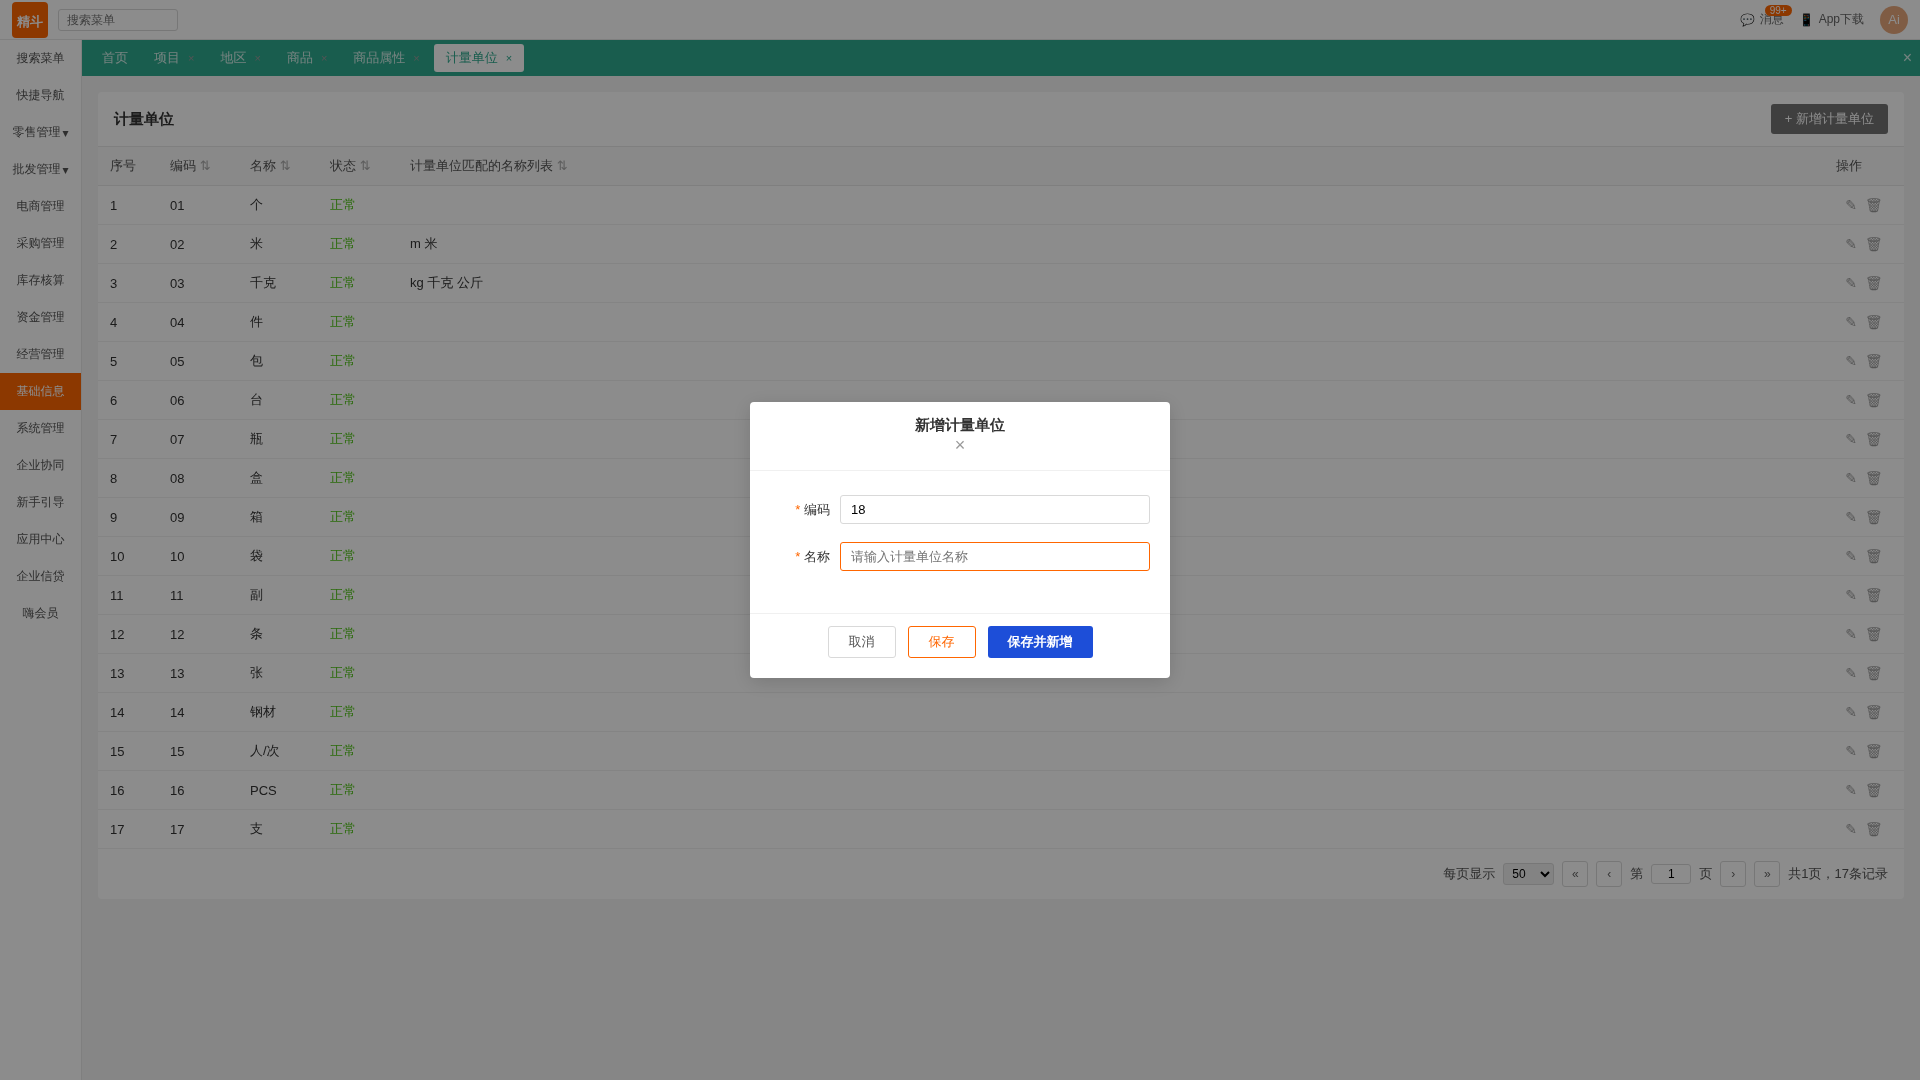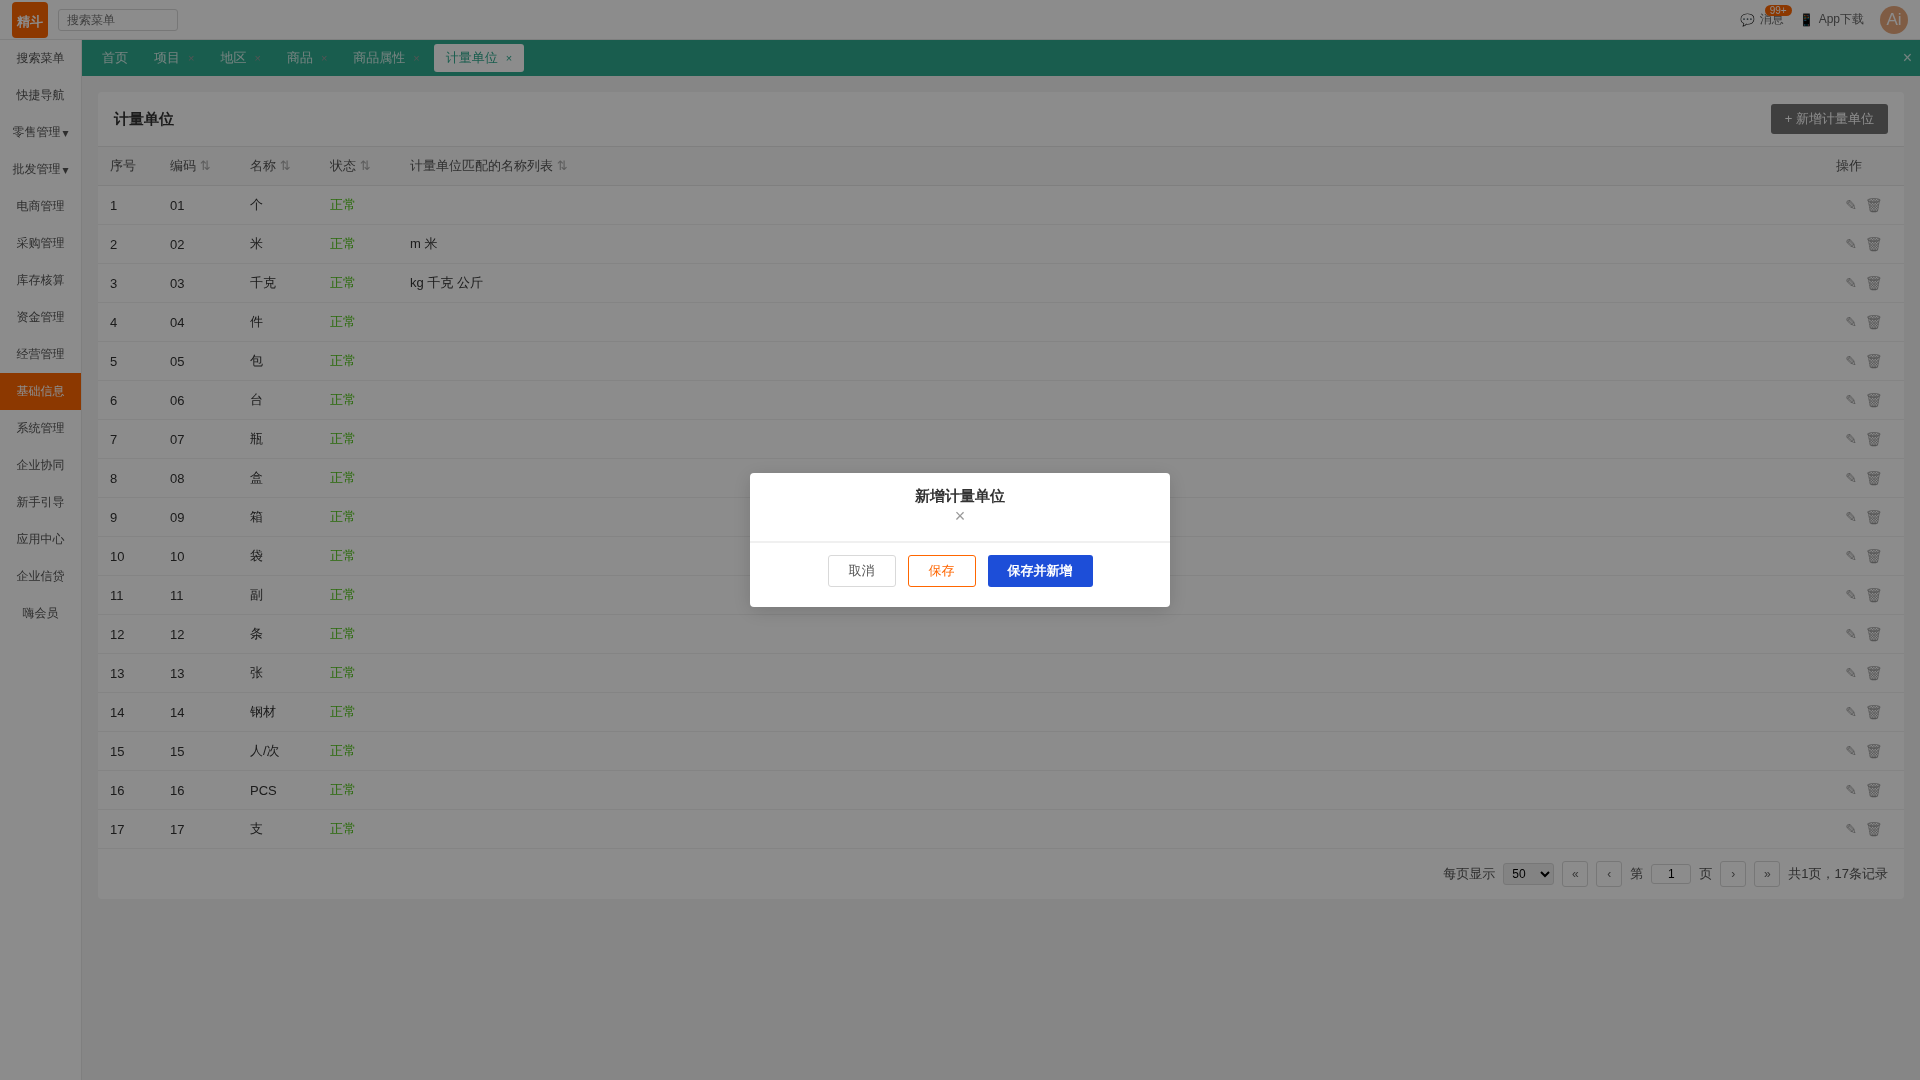--- a/index.html
+++ b/index.html
@@ -8,21 +8,21 @@
     
     .app-wrapper { display: flex; flex-direction: column; height: 1080px; width: 1920px; }
     .top-bar { height: 40px; background: #fff; display: flex; align-items: center; padding: 0 12px; border-bottom: 1px solid #e8e8e8; justify-content: space-between; flex-shrink: 0; }
     .top-bar-left { display: flex; align-items: center; gap: 10px; }
     .logo-area { display: flex; align-items: center; gap: 6px; text-decoration: underline; }
     .logo-icon { width: 36px; height: 36px; background: #f60; border-radius: 4px; display: flex; align-items: center; justify-content: center; color: #fff; font-weight: bold; font-size: 12px; }
     .top-bar-right { display: flex; align-items: center; gap: 16px; }
     .top-badge { position: relative; display: flex; align-items: center; gap: 4px; font-size: 12px; color: #666; cursor: pointer; }
     .badge-count { background: #f60; color: #fff; border-radius: 10px; padding: 0 5px; font-size: 10px; position: absolute; top: -6px; right: -8px; }
     .app-download { display: flex; align-items: center; gap: 4px; font-size: 12px; color: #666; cursor: pointer; }
-    .user-avatar { width: 28px; height: 28px; background: #e8a87c; border-radius: 50%; display: flex; align-items: center; justify-content: center; color: #fff; font-size: 17px; cursor: pointer; }
+    .user-avatar { width: 28px; height: 28px; background: #e8a87c; border-radius: 50%; display: flex; align-items: center; justify-content: center; color: #fff; font-size: 13px; cursor: pointer; }
 
     .body-area { display: flex; flex: 1; overflow: hidden; }
 
     
     .sidebar { width: 82px; background: #fff; border-right: 1px solid #e8e8e8; display: flex; flex-direction: column; flex-shrink: 0; overflow-y: auto; }
     .sidebar-item { padding: 10px 4px; text-align: center; cursor: pointer; font-size: 12px; color: #555; border-bottom: none; }
     .sidebar-item.active { background: #f60; color: #fff; border-radius: 0; }
     .sidebar-item.has-arrow { display: flex; align-items: center; justify-content: center; gap: 2px; }
 
     
@@ -443,19 +443,35 @@
     </div>
   </div>
 </div>
 
 <div class="overlay">
   <div class="modal">
     <div class="modal-header">
       <span class="modal-title">新增计量单位</span>
       <button class="modal-close">×</button>
     </div>
+    <div class="modal-body">
+      <div class="form-row">
+        <label class="form-label">
+          <span class="required">*</span>
+          <span>编码</span>
+        </label>
+        <input class="form-input" type="text" value="18" style="">
+      </div>
+      <div class="form-row">
+        <label class="form-label">
+          <span class="required">*</span>
+          <span>名称</span>
+        </label>
+        <input class="form-input active-input" type="text" placeholder="请输入计量单位名称" style="">
+      </div>
+    </div>
     <div class="modal-footer">
       <button class="btn-cancel">取消</button>
       <button class="btn-save">保存</button>
       <button class="btn-save-new">保存并新增</button>
     </div>
   </div>
 </div>
 
 </body></html>

